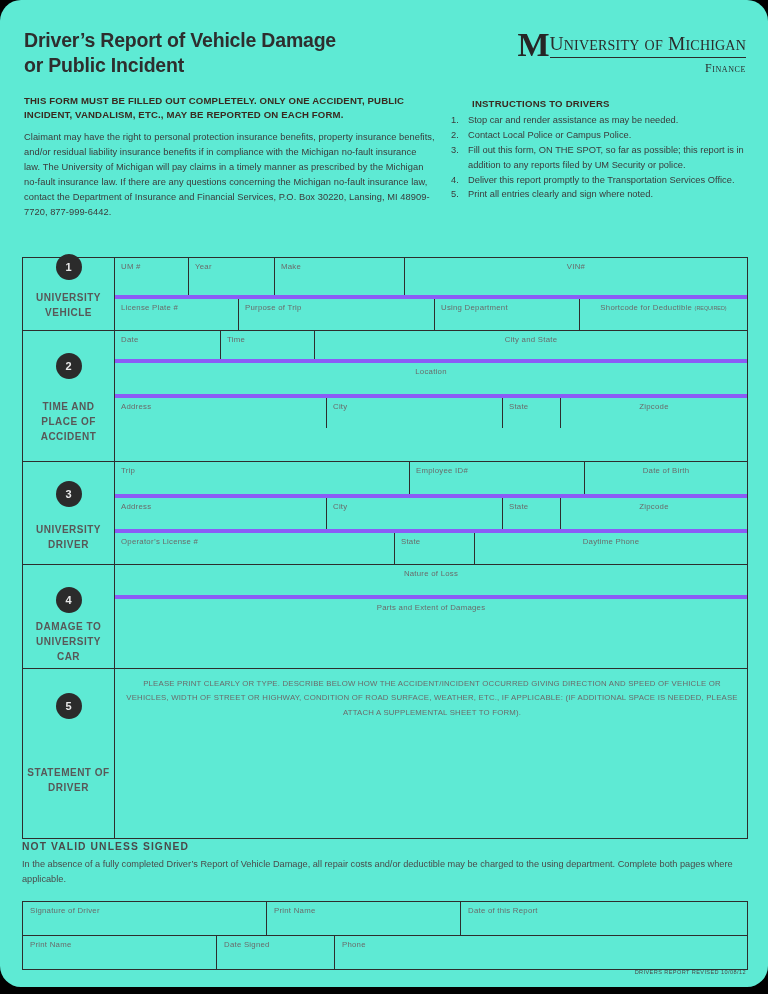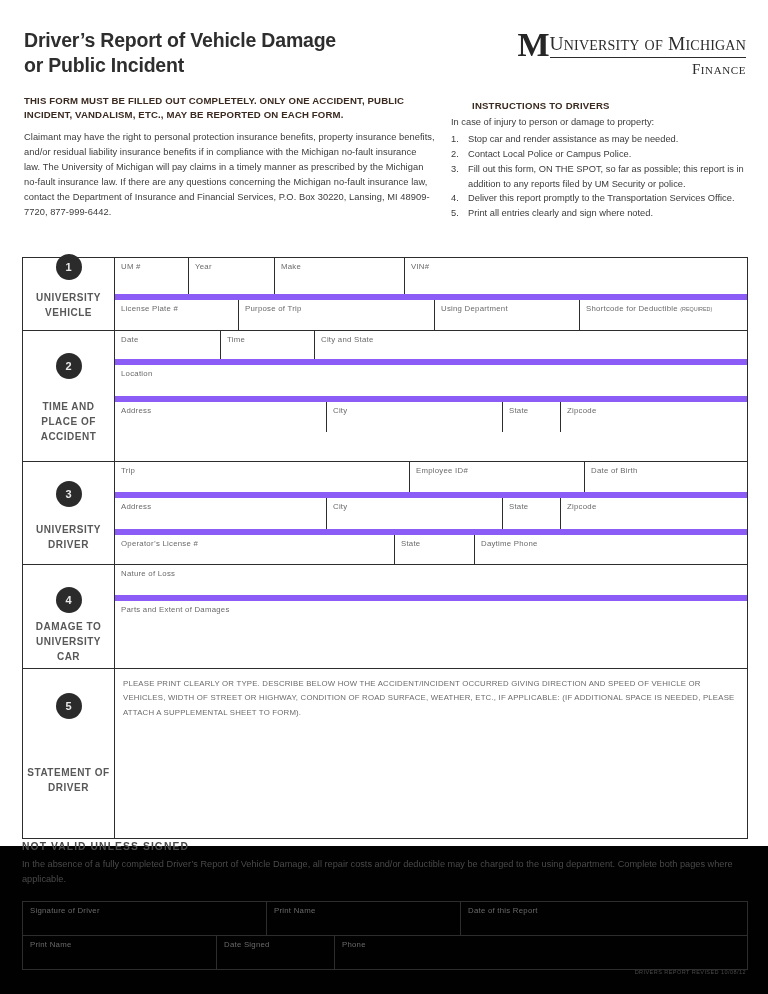--- a/index.html
+++ b/index.html
@@ -1,21 +1,21 @@
 <!DOCTYPE html>
 <html><head>
 <meta charset="utf-8">
 <style>
   html,body{margin:0;padding:0;}
   body{
     width:768px;height:994px;background:#010101;
     font-family:"Liberation Sans",sans-serif;
     color:#d8d8d8;overflow:hidden;
   }
-  .page{position:relative;width:768px;height:846px;background:#ffffff;}
+  .page{position:relative;width:768px;height:987px;background:#5eead4;border-radius:21px;}
 
   
   .header{display:flex;padding:28px 22px 0 24px;gap:16px;}
   .header-left{width:418px;}
   .header-right{width:300px;padding-top:4px;}
 
   .doc-title{
     font-size:19.5px;font-weight:bold;line-height:1.28;
     color:#2e2e2e;letter-spacing:-0.2px;margin:0 0 16px 0;
   }
@@ -35,21 +35,21 @@
     font-size:34px;line-height:26px;color:#262626;letter-spacing:-1px;
   }
   .logo-text{margin-left:1px;}
   .logo-name{
     font-family:"Liberation Serif",serif;font-size:19.5px;
     color:#2b2b2b;line-height:24px;letter-spacing:0.2px;
     font-variant:small-caps;white-space:nowrap;
   }
   .logo-rule{height:1px;background:#2b2b2b;margin-top:1px;}
   .logo-sub{
-    font-family:"Liberation Serif",serif;font-size:15px;color:#2b2b2b;
+    font-family:"Liberation Serif",serif;font-size:12px;color:#2b2b2b;
     text-align:right;letter-spacing:0.6px;margin-top:3px;
     font-variant:small-caps;
   }
 
   .instr-head{
     font-size:9.6px;font-weight:bold;color:#3a2a20;
     letter-spacing:0.2px;margin:22px 0 4px 0;padding-left:21px;
   }
   .instr-intro{font-size:9.3px;color:#3b3b3b;line-height:1.6;margin-bottom:2px;}
   .instr-list{list-style:none;margin:0;padding:0;}
@@ -74,28 +74,28 @@
     position:absolute;left:50%;transform:translateX(-50%);
     width:26px;height:26px;border-radius:50%;background:#2b2b2b;
     color:#e9e9e9;font-size:11px;font-weight:bold;
     display:flex;align-items:center;justify-content:center;
   }
   .sec-label{
     text-align:center;font-size:10px;font-weight:bold;color:#585858;
     letter-spacing:0.5px;line-height:1.5;padding:0 4px;
   }
   .sec-right{flex:1;display:flex;flex-direction:column;}
-  .row{display:flex;border-bottom:6px solid #8b5cf6;}
+  .row{display:flex;border-bottom:4px solid #8b5cf6;}
   .row:last-child{border-bottom:none;}
   .cell{
     border-right:1px solid #2d2d2d;padding:4px 6px 0 6px;
     font-size:7.8px;color:#6a6a6a;letter-spacing:0.25px;
     box-sizing:border-box;overflow:hidden;
   }
-  .cell:last-child{border-right:none;}
+  .cell:last-child{border-right:none;text-align:center;}
   .cell .tiny{font-size:5.4px;letter-spacing:0;}
 
   
   .notvalid{
     position:absolute;left:22px;top:841px;width:724px;
   }
   .nv-head{
     font-size:10.3px;font-weight:bold;color:#4a4a4a;
     letter-spacing:1.1px;margin-bottom:5px;
   }
@@ -139,21 +139,20 @@
       <div class="logo-row">
         <span class="block-m">M</span>
         <span class="logo-text">
           <div class="logo-name">University of Michigan</div>
           <div class="logo-rule"></div>
           <div class="logo-sub">Finance</div>
         </span>
       </div>
 
       <div class="instr-head">INSTRUCTIONS TO DRIVERS</div>
-      <div class="instr-intro">In case of injury to person or damage to property:</div>
       <ol class="instr-list">
         <li><span class="num">1.</span><span>Stop car and render assistance as may be needed.</span></li>
         <li><span class="num">2.</span><span>Contact Local Police or Campus Police.</span></li>
         <li><span class="num">3.</span><span>Fill out this form, ON THE SPOT, so far as possible; this report is in addition to any reports filed by UM Security or police.</span></li>
         <li><span class="num">4.</span><span>Deliver this report promptly to the Transportation Services Office.</span></li>
         <li><span class="num">5.</span><span>Print all entries clearly and sign where noted.</span></li>
       </ol>
     </div>
   </div>
 

